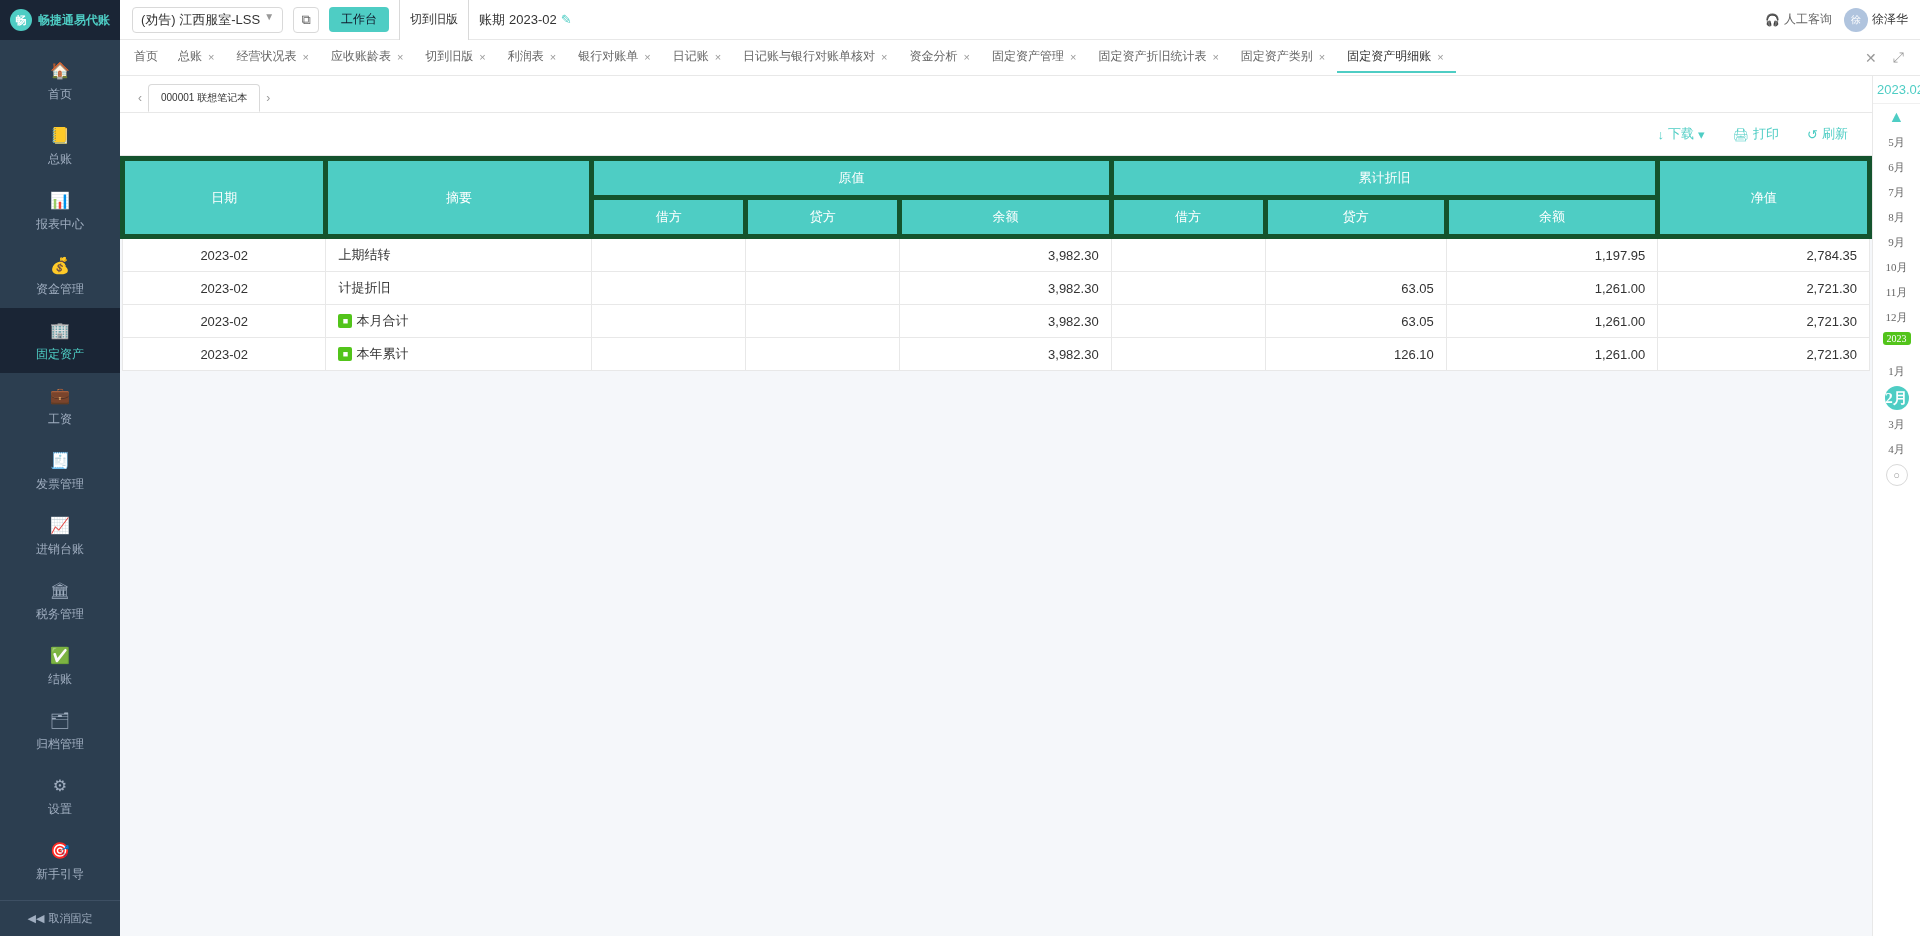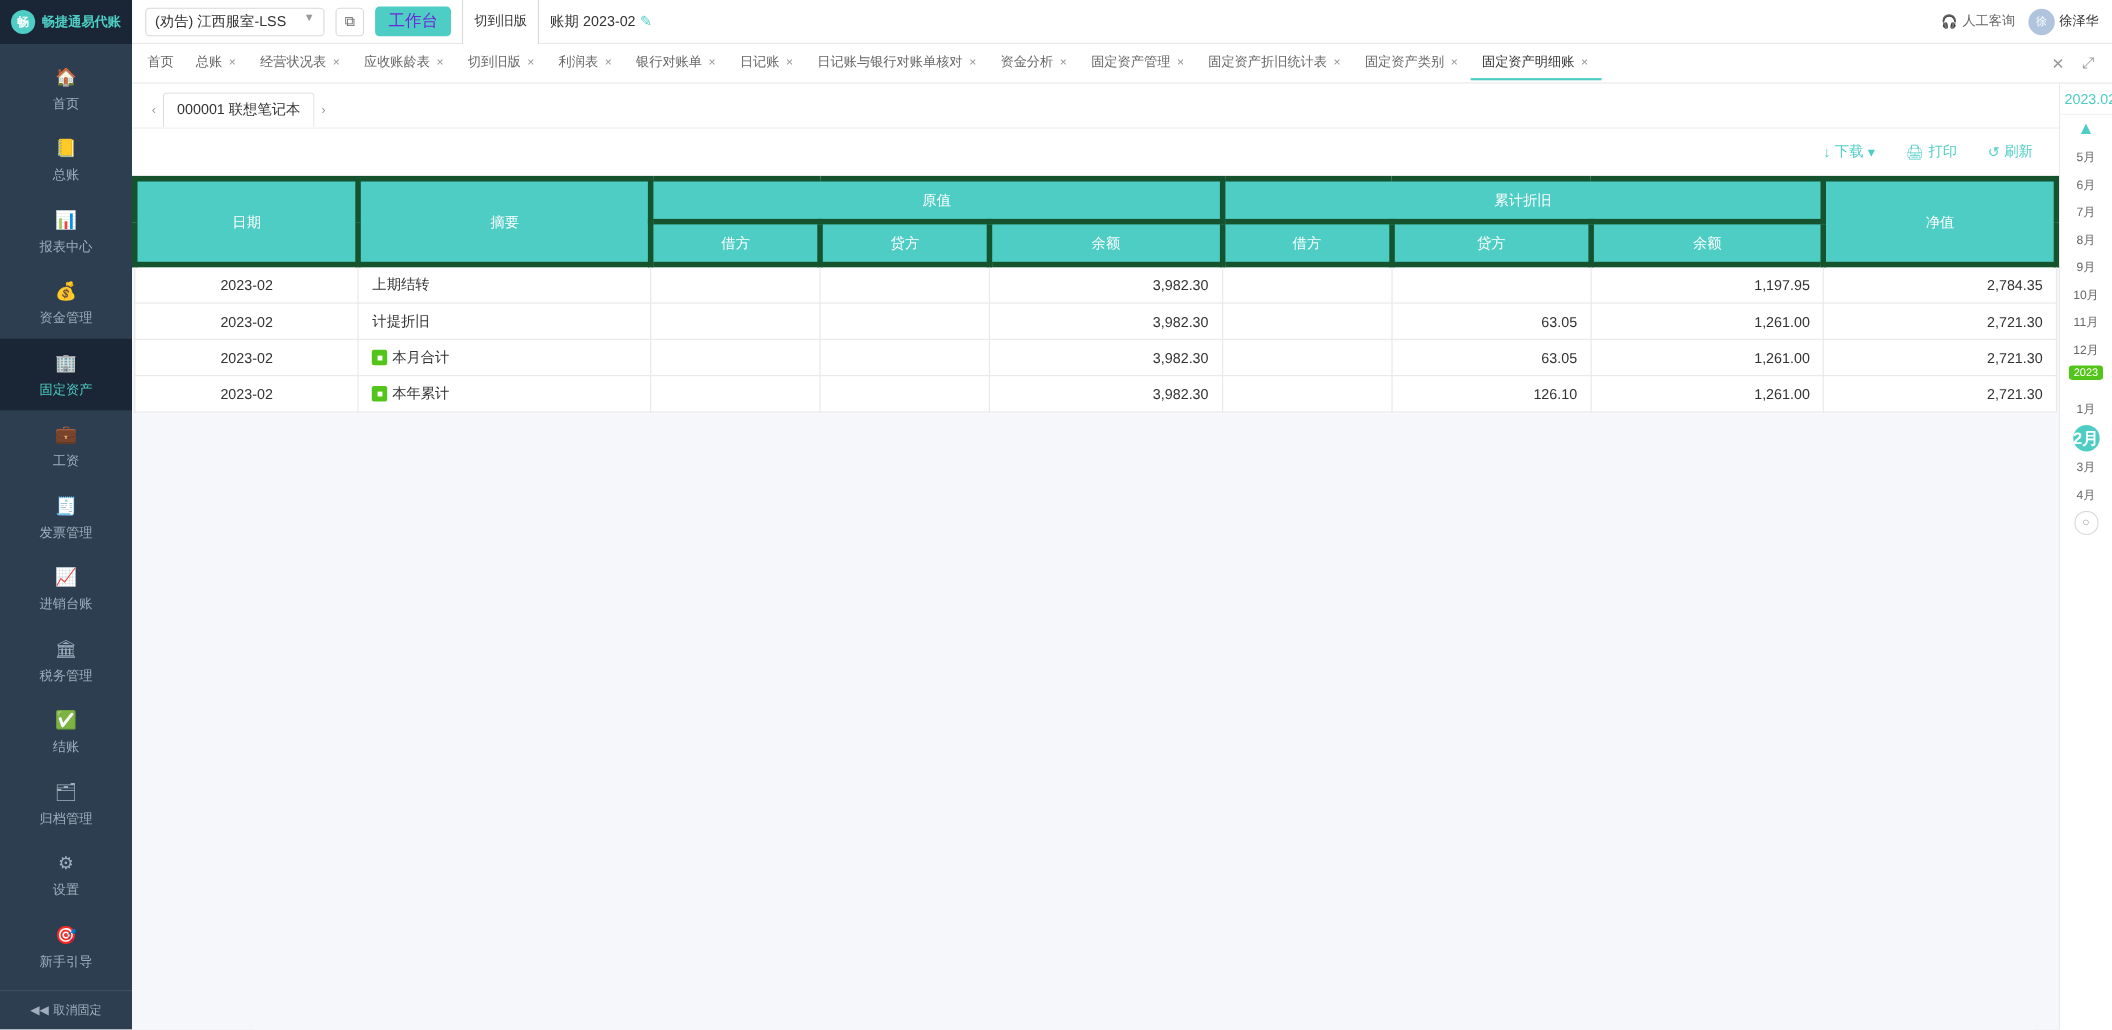--- a/index.html
+++ b/index.html
@@ -81,47 +81,47 @@
       border-bottom: 1px solid #e8e8e8;
       display: flex;
       align-items: center;
       padding: 0 12px;
       gap: 10px;
       flex-shrink: 0;
     }
     .topbar-company {
       display: flex;
       align-items: flex-start;
-      gap: 16px;
+      gap: 4px;
       font-size: 13px;
       color: #333;
       border: 1px solid #d9d9d9;
       border-radius: 4px;
       padding: 3px 8px;
       cursor: pointer;
       min-width: 140px;
     }
     .topbar-company-arrow { color: #999; font-size: 10px; }
     .topbar-copy-btn {
       width: 26px; height: 26px;
       border: 1px solid #d9d9d9;
       border-radius: 4px;
       display: flex; align-items: center; justify-content: center;
       cursor: pointer;
       color: #666;
       font-size: 13px;
     }
     .topbar-workbench-btn {
       background: #4ecdc4;
-      color: #6d28d9;
+      color: #0f172a;
       border: none;
       border-radius: 4px;
       padding: 4px 12px;
       cursor: pointer;
-      font-size: 15px;
+      font-size: 12px;
     }
     .topbar-switch-btn {
       background: #fff;
       color: #333;
       border: 1px solid #d9d9d9;
       border-radius: 4px;
       padding: 20px 10px;
       cursor: pointer;
       font-size: 12px;
     }
@@ -242,21 +242,21 @@
       font-size: 12px;
       padding: 2px;
     }
     .subtab-item {
       display: flex;
       align-items: center;
       gap: 6px;
       padding: 6px 12px;
       background: #e8f7f6;
       border-radius: 4px 4px 0 0;
-      font-size: 13px;
+      font-size: 10px;
       color: #333;
       cursor: pointer;
       border: 1px solid #c8eeec;
       border-bottom: none;
     }
     .subtab-item.active {
       background: #fff;
       border-color: #d9d9d9;
       border-bottom: 1px solid #fff;
     }
@@ -340,20 +340,21 @@
       align-items: center;
       overflow-y: auto;
       flex-shrink: 0;
     }
     .month-row {
       width: 100%;
       display: flex;
       flex-direction: column;
       align-items: center;
       padding: 2px 0;
+      font-family: Liberation Serif, serif;
     }
     .month-label {
       font-size: 11px;
       color: #666;
       cursor: pointer;
       padding: 3px 0;
     }
     .month-badge-green {
       background: #52c41a;
       color: white;

